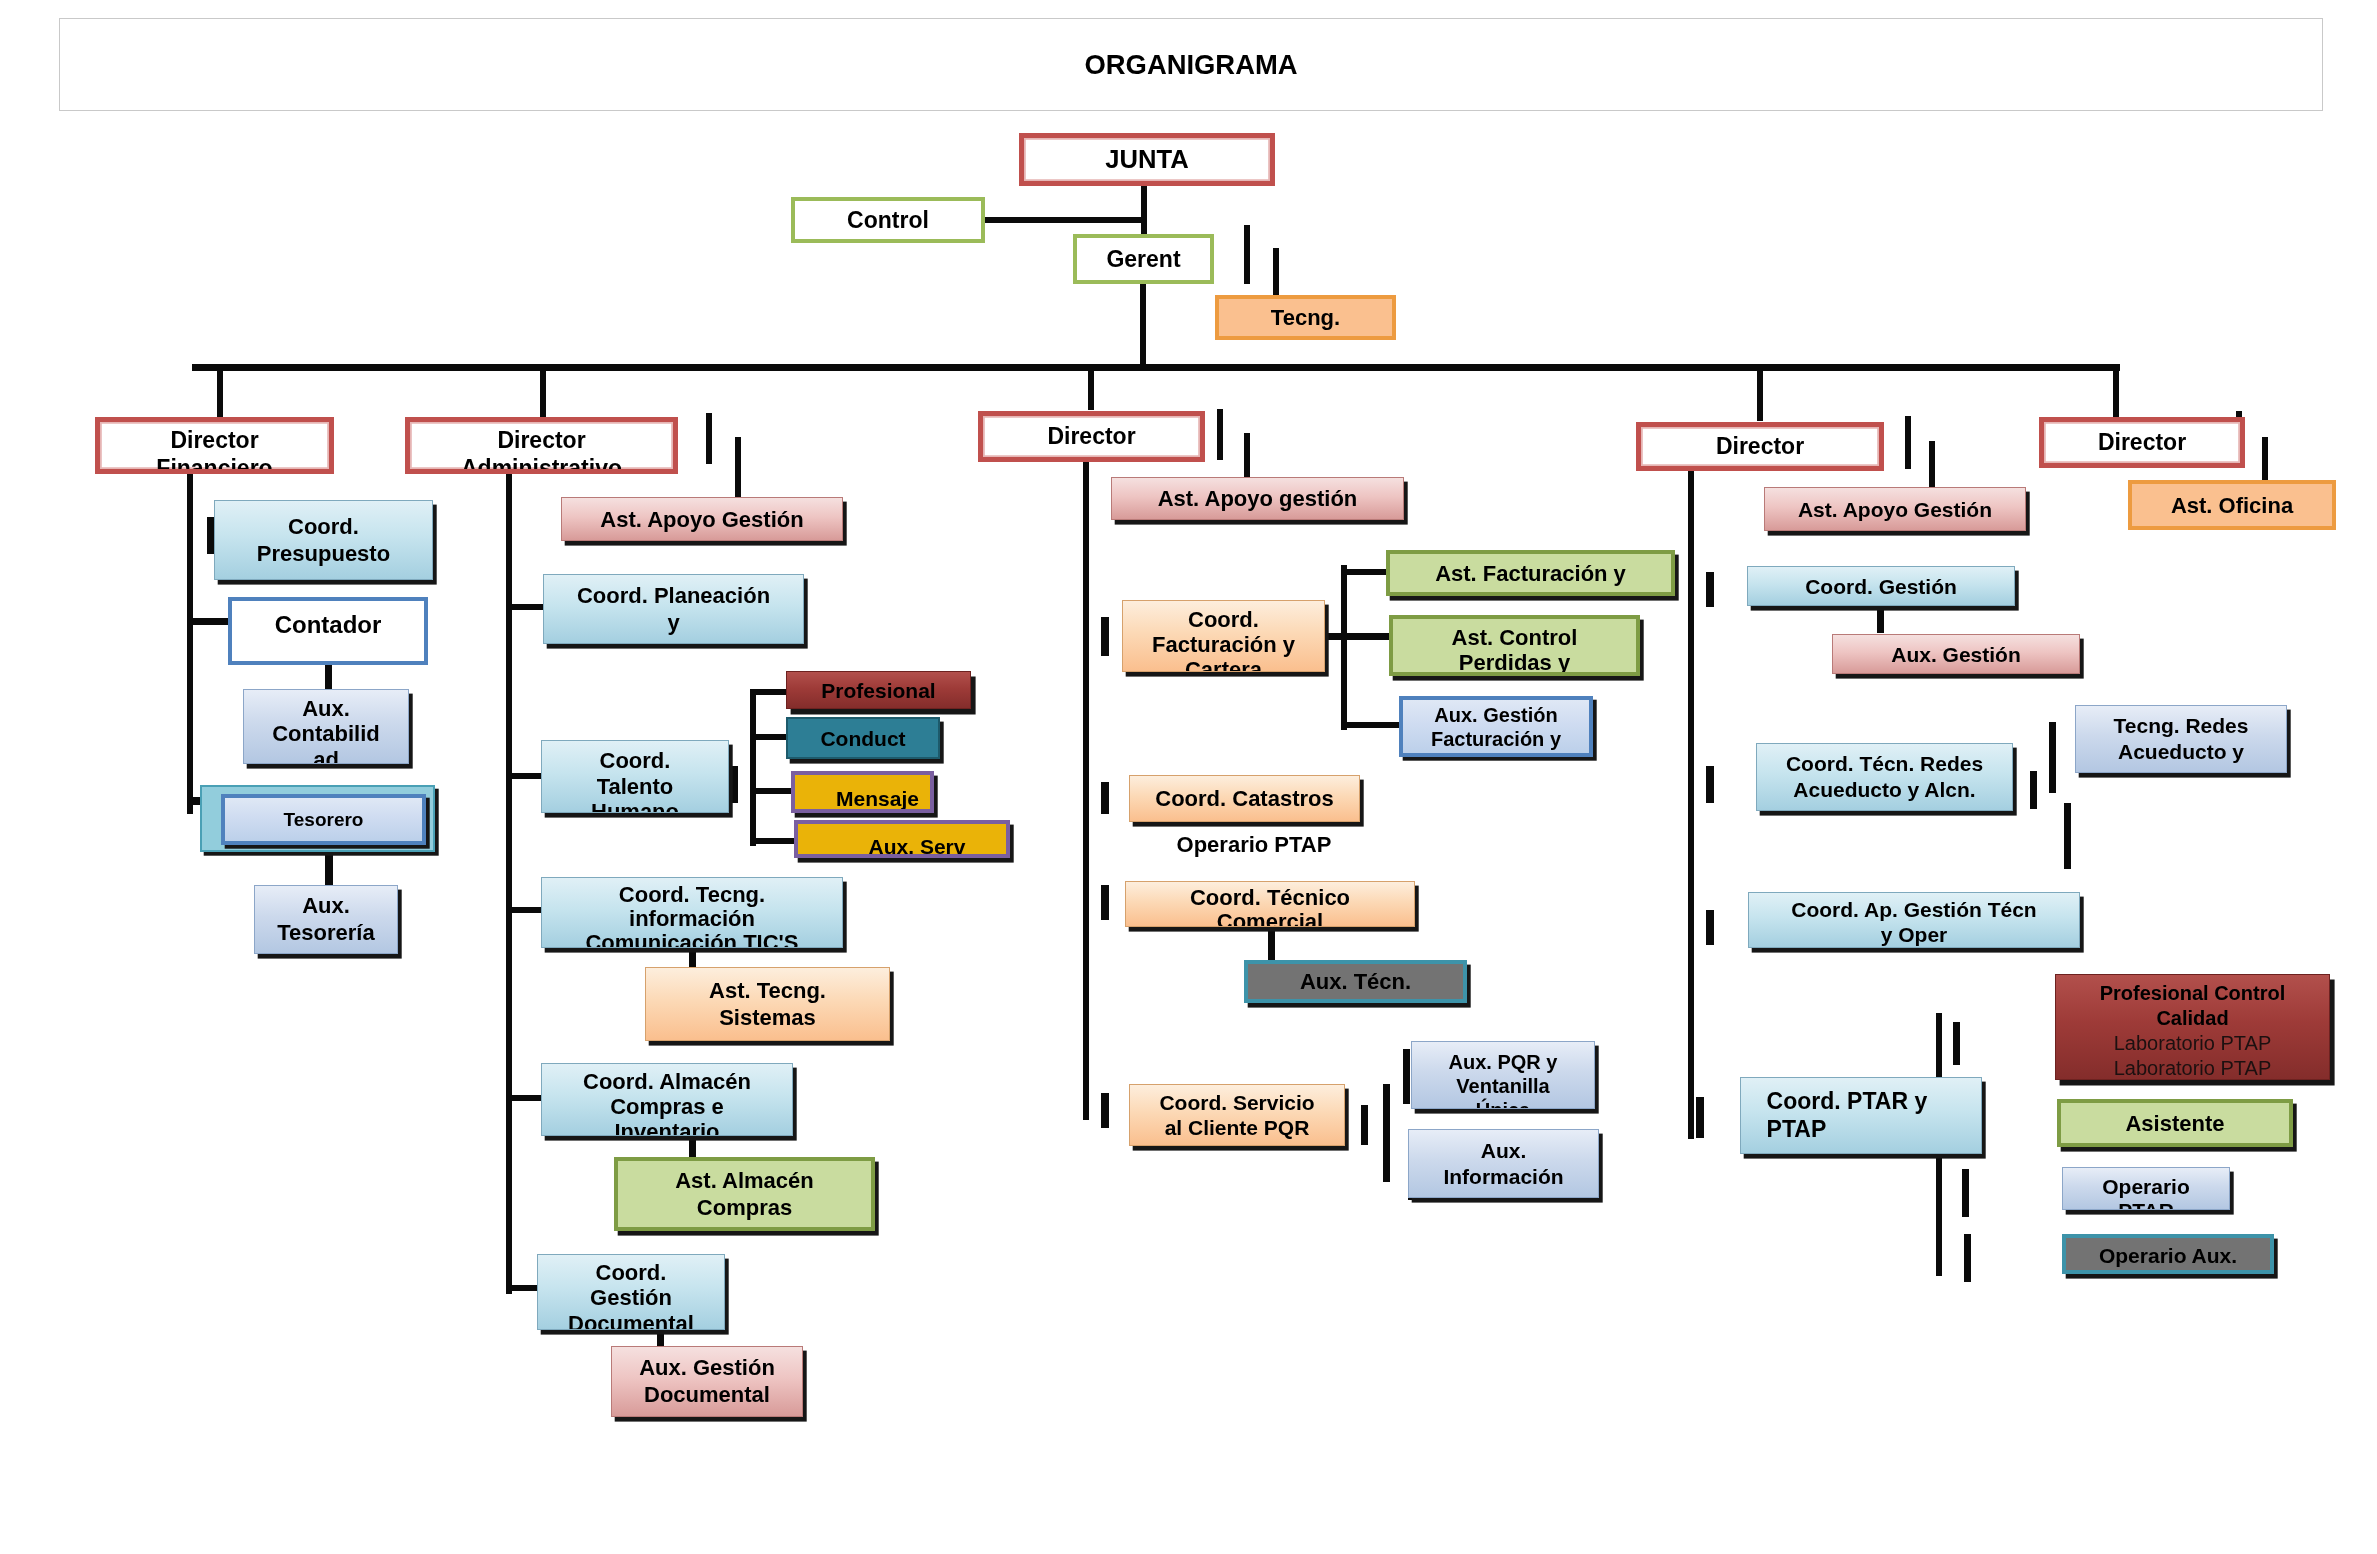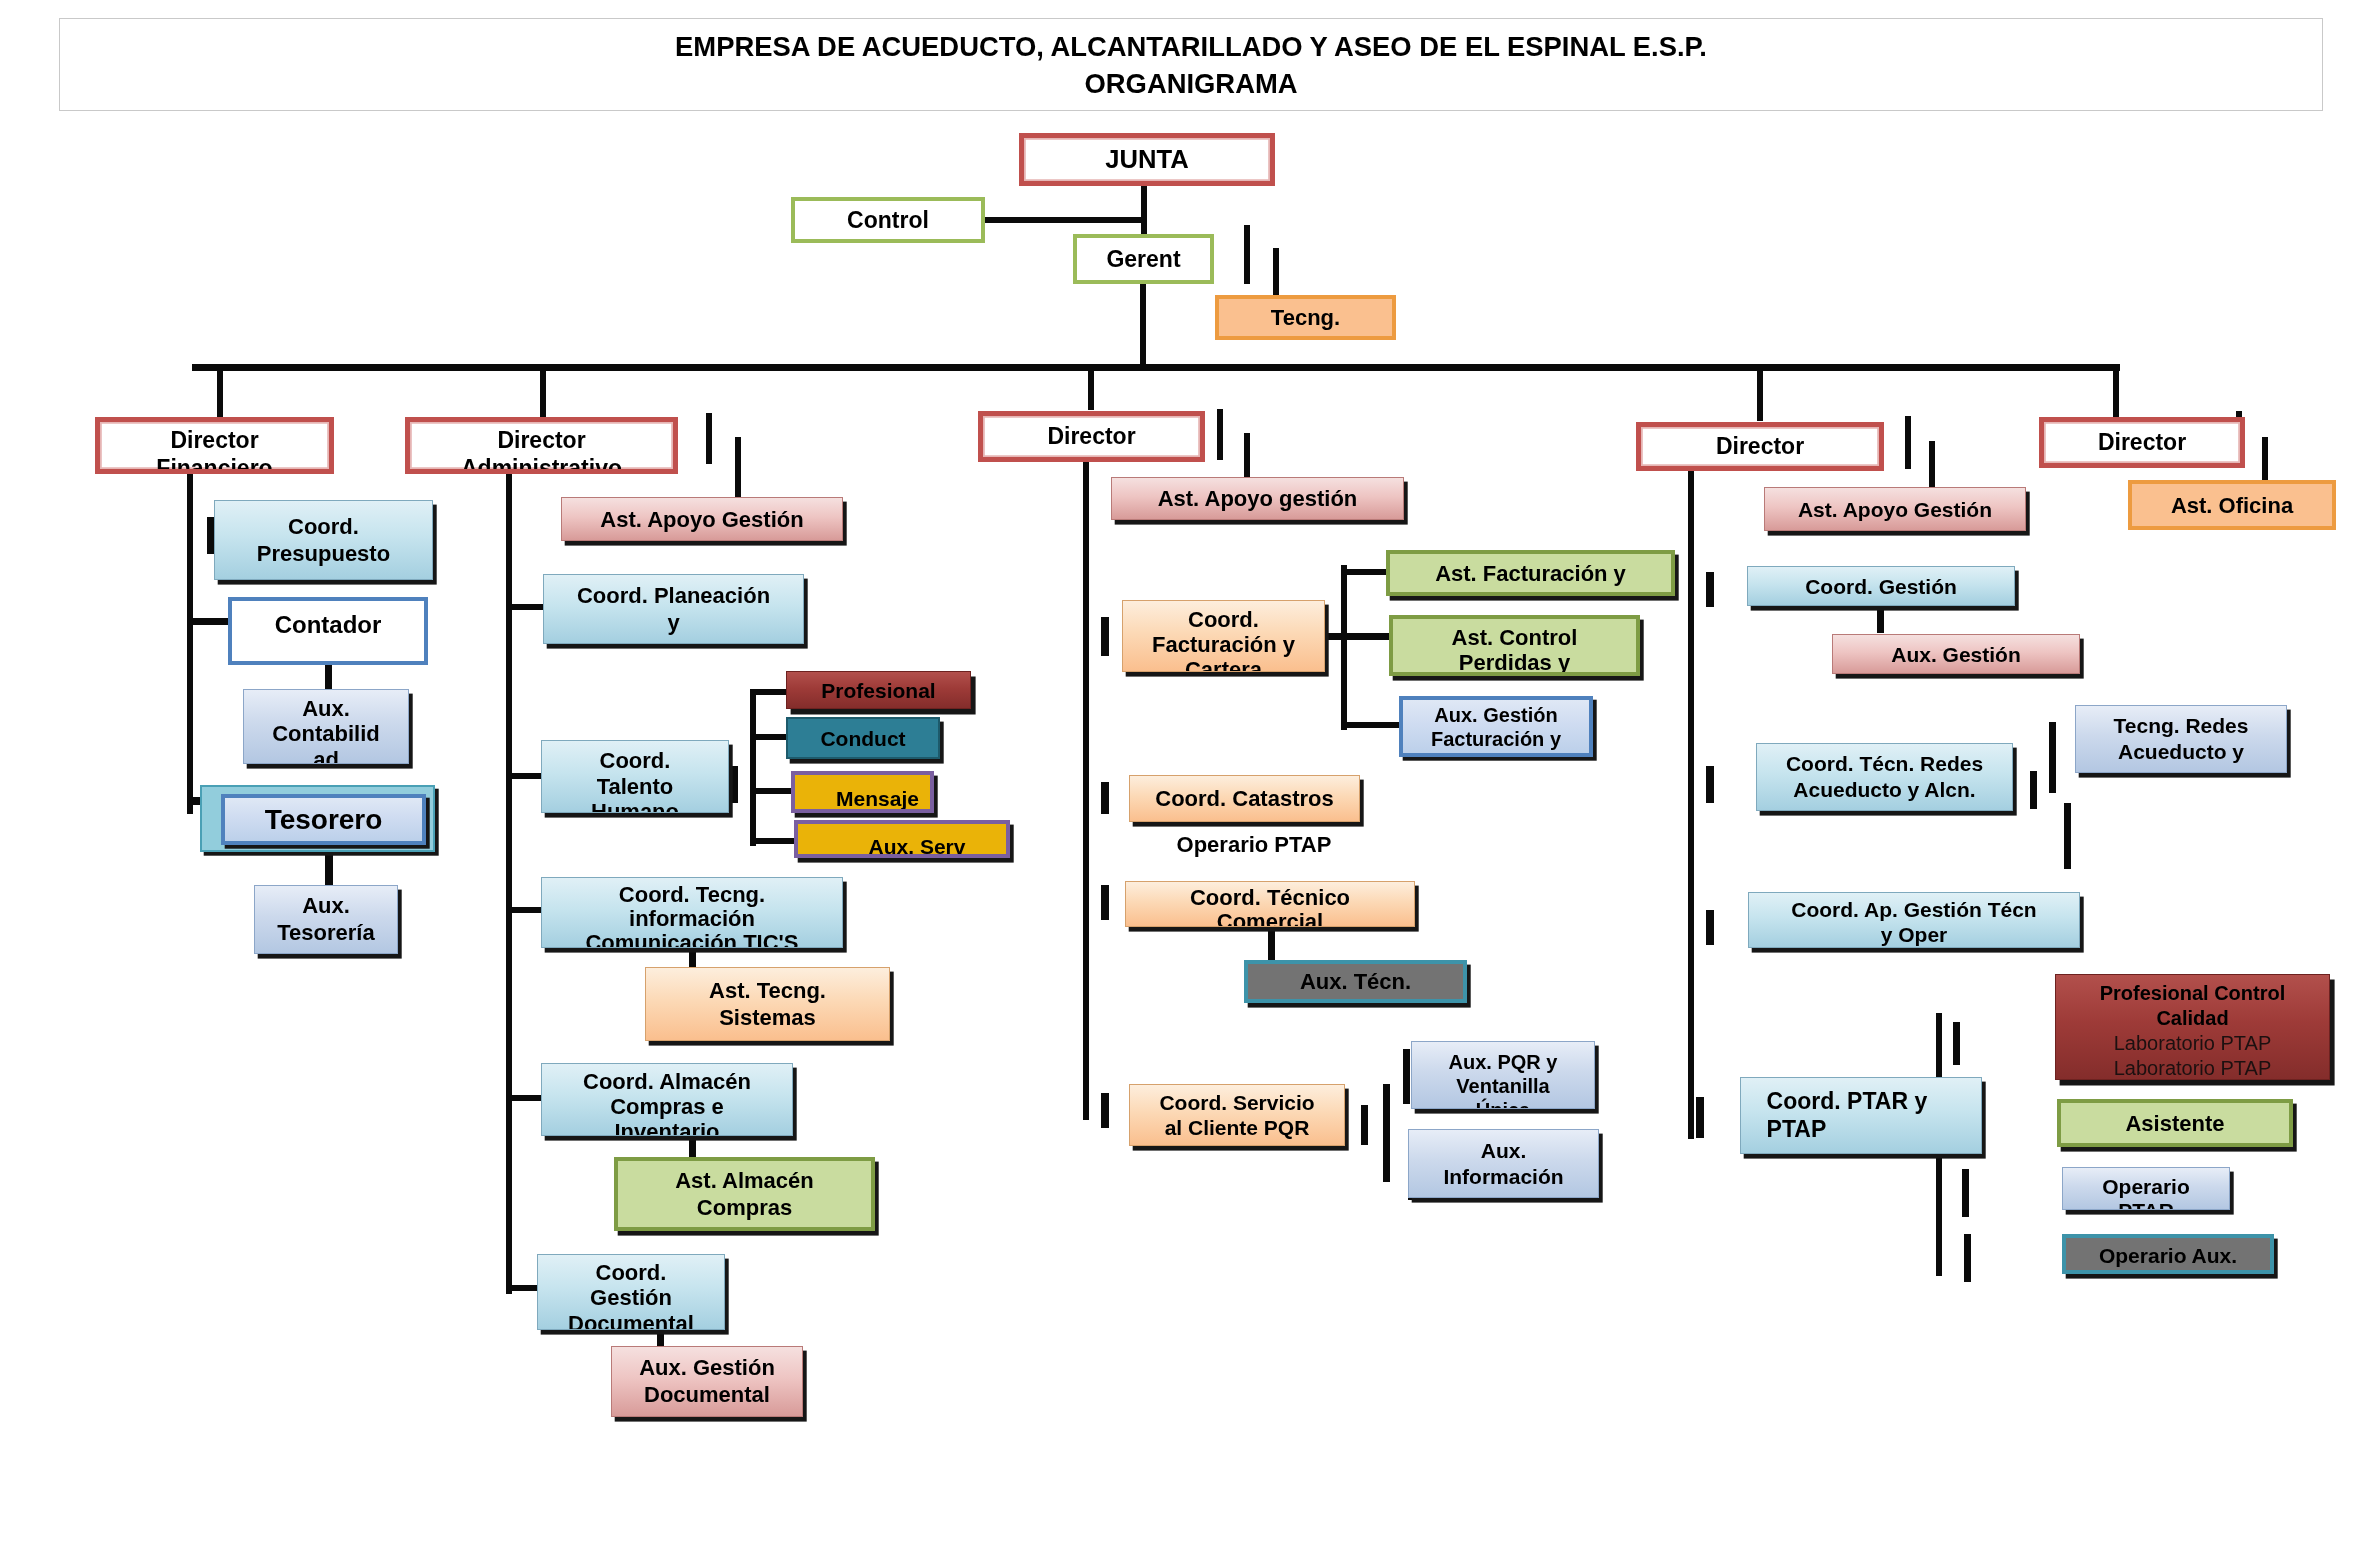--- a/index.html
+++ b/index.html
@@ -46,21 +46,20 @@
         border:4.6px solid #4f81bd;box-shadow:3.7px 3.7px 0 #161616;}
   .blue-outline{background:#ffffff;border:4.6px solid #4f81bd;}
   .cyan-frame{background:#92cddc;border:2.7px solid #4aa0b5;box-shadow:3.7px 3.7px 0 #161616;}
   .plain{background:none;border:none;}
 </style>
 </head>
 <body>
 
 <div id="stage">
   <div class="titlebox">
-    <div>EMPRESA DE ACUEDUCTO, ALCANTARILLADO Y ASEO DE EL ESPINAL E.S.P.</div>
     <div>ORGANIGRAMA</div>
   </div>
 <div class="connector" style="left: 1141px; top: 186px; width: 5.5px; height: 48px;"></div>
     <div class="connector" style="left: 985px; top: 217px; width: 157px; height: 6.4px;"></div>
     <div class="connector" style="left: 1140px; top: 284px; width: 5.5px; height: 81px;"></div>
     <div class="connector" style="left: 192px; top: 364px; width: 1928px; height: 7.3px;"></div>
     <div class="connector" style="left: 1244px; top: 225px; width: 6.4px; height: 59px;"></div>
     <div class="connector" style="left: 1273px; top: 248px; width: 6.4px; height: 48px;"></div>
     <div class="connector" style="left: 217px; top: 371px; width: 5.5px; height: 46px;"></div>
     <div class="connector" style="left: 540px; top: 371px; width: 5.5px; height: 46px;"></div>
@@ -161,21 +160,21 @@
     </div>
     <div class="node blue-outline top" style="left: 228px; top: 597px; width: 200px; height: 68px; font-size: 24px; padding-top: 11px;">
       <div class="ln">Contador</div>
     </div>
     <div class="node bluegray top" style="left: 243px; top: 689px; width: 166px; height: 75px; font-size: 22px; line-height: 25.6px; padding-top: 5.5px;">
       <div class="ln">Aux.</div>
       <div class="ln">Contabilid</div>
       <div class="ln">ad</div>
     </div>
     <div class="node cyan-frame" style="left: 200px; top: 785px; width: 235px; height: 67px;"></div>
-    <div class="node blue" style="left: 221px; top: 794px; width: 205px; height: 51px; font-size: 28px;">
+    <div class="node blue" style="left: 221px; top: 794px; width: 205px; height: 51px; font-size: 19px;">
       <div class="ln">Tesorero</div>
     </div>
     <div class="node bluegray" style="left: 254px; top: 885px; width: 144px; height: 69px; font-size: 22px; line-height: 26.5px;">
       <div class="ln">Aux.</div>
       <div class="ln">Tesorería</div>
     </div>
     <div class="node pink" style="left: 561px; top: 497px; width: 282px; height: 44px; font-size: 22px;">
       <div class="ln">Ast. Apoyo Gestión</div>
     </div>
     <div class="node lightblue" style="left: 543px; top: 574px; width: 261px; height: 70px; font-size: 22px; line-height: 27.4px;">

